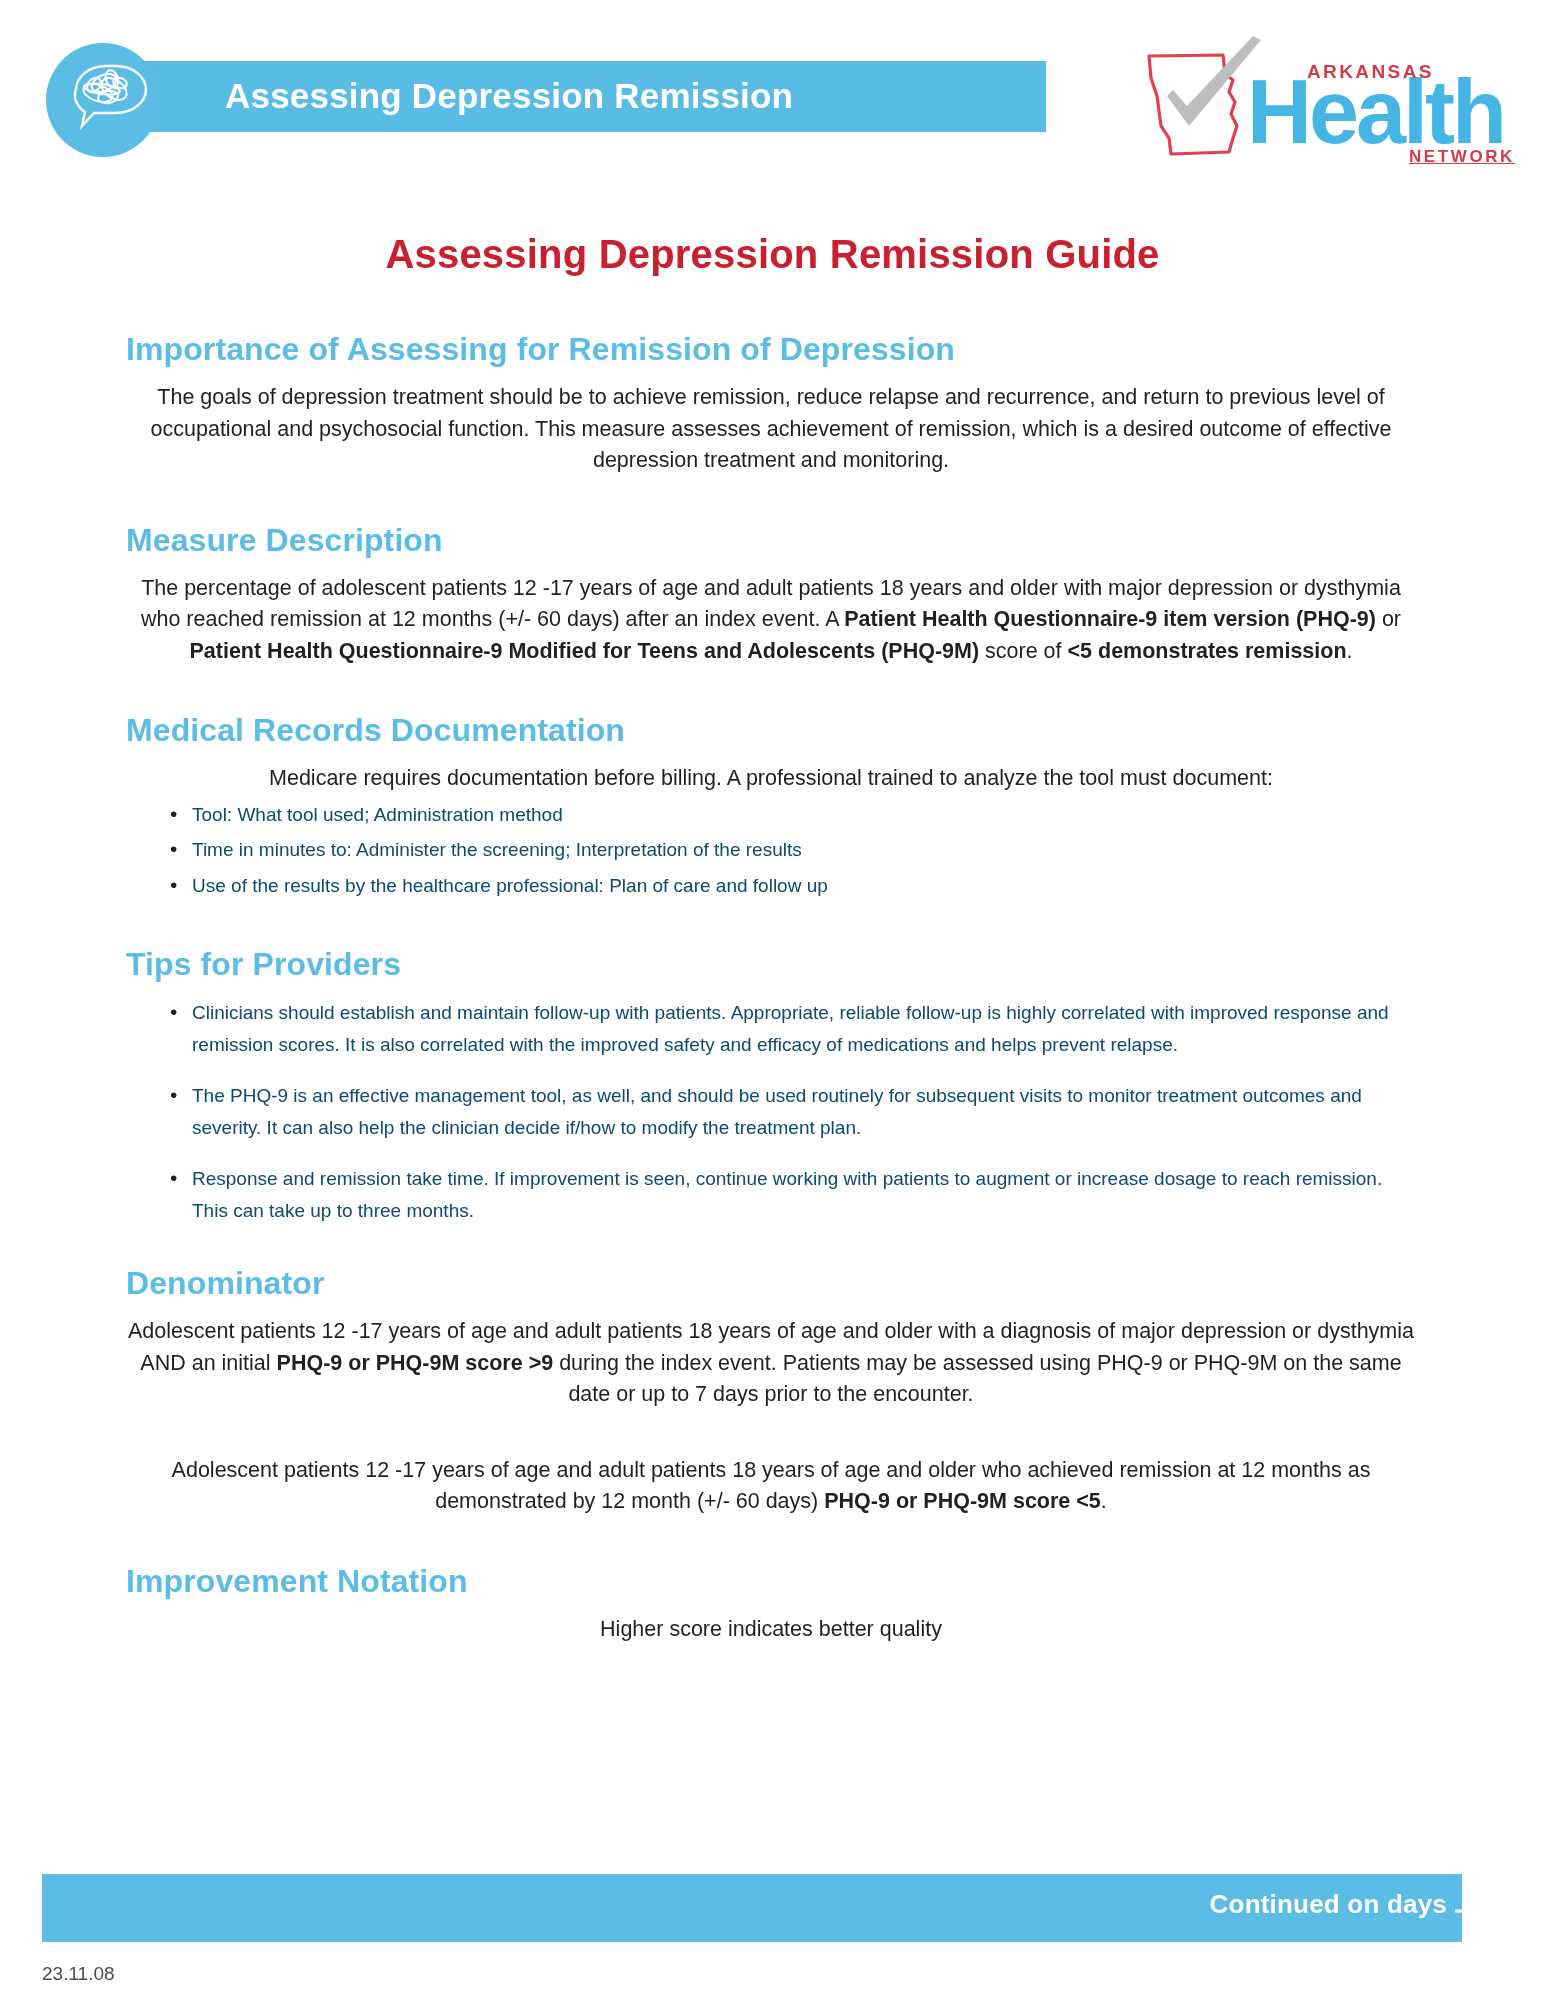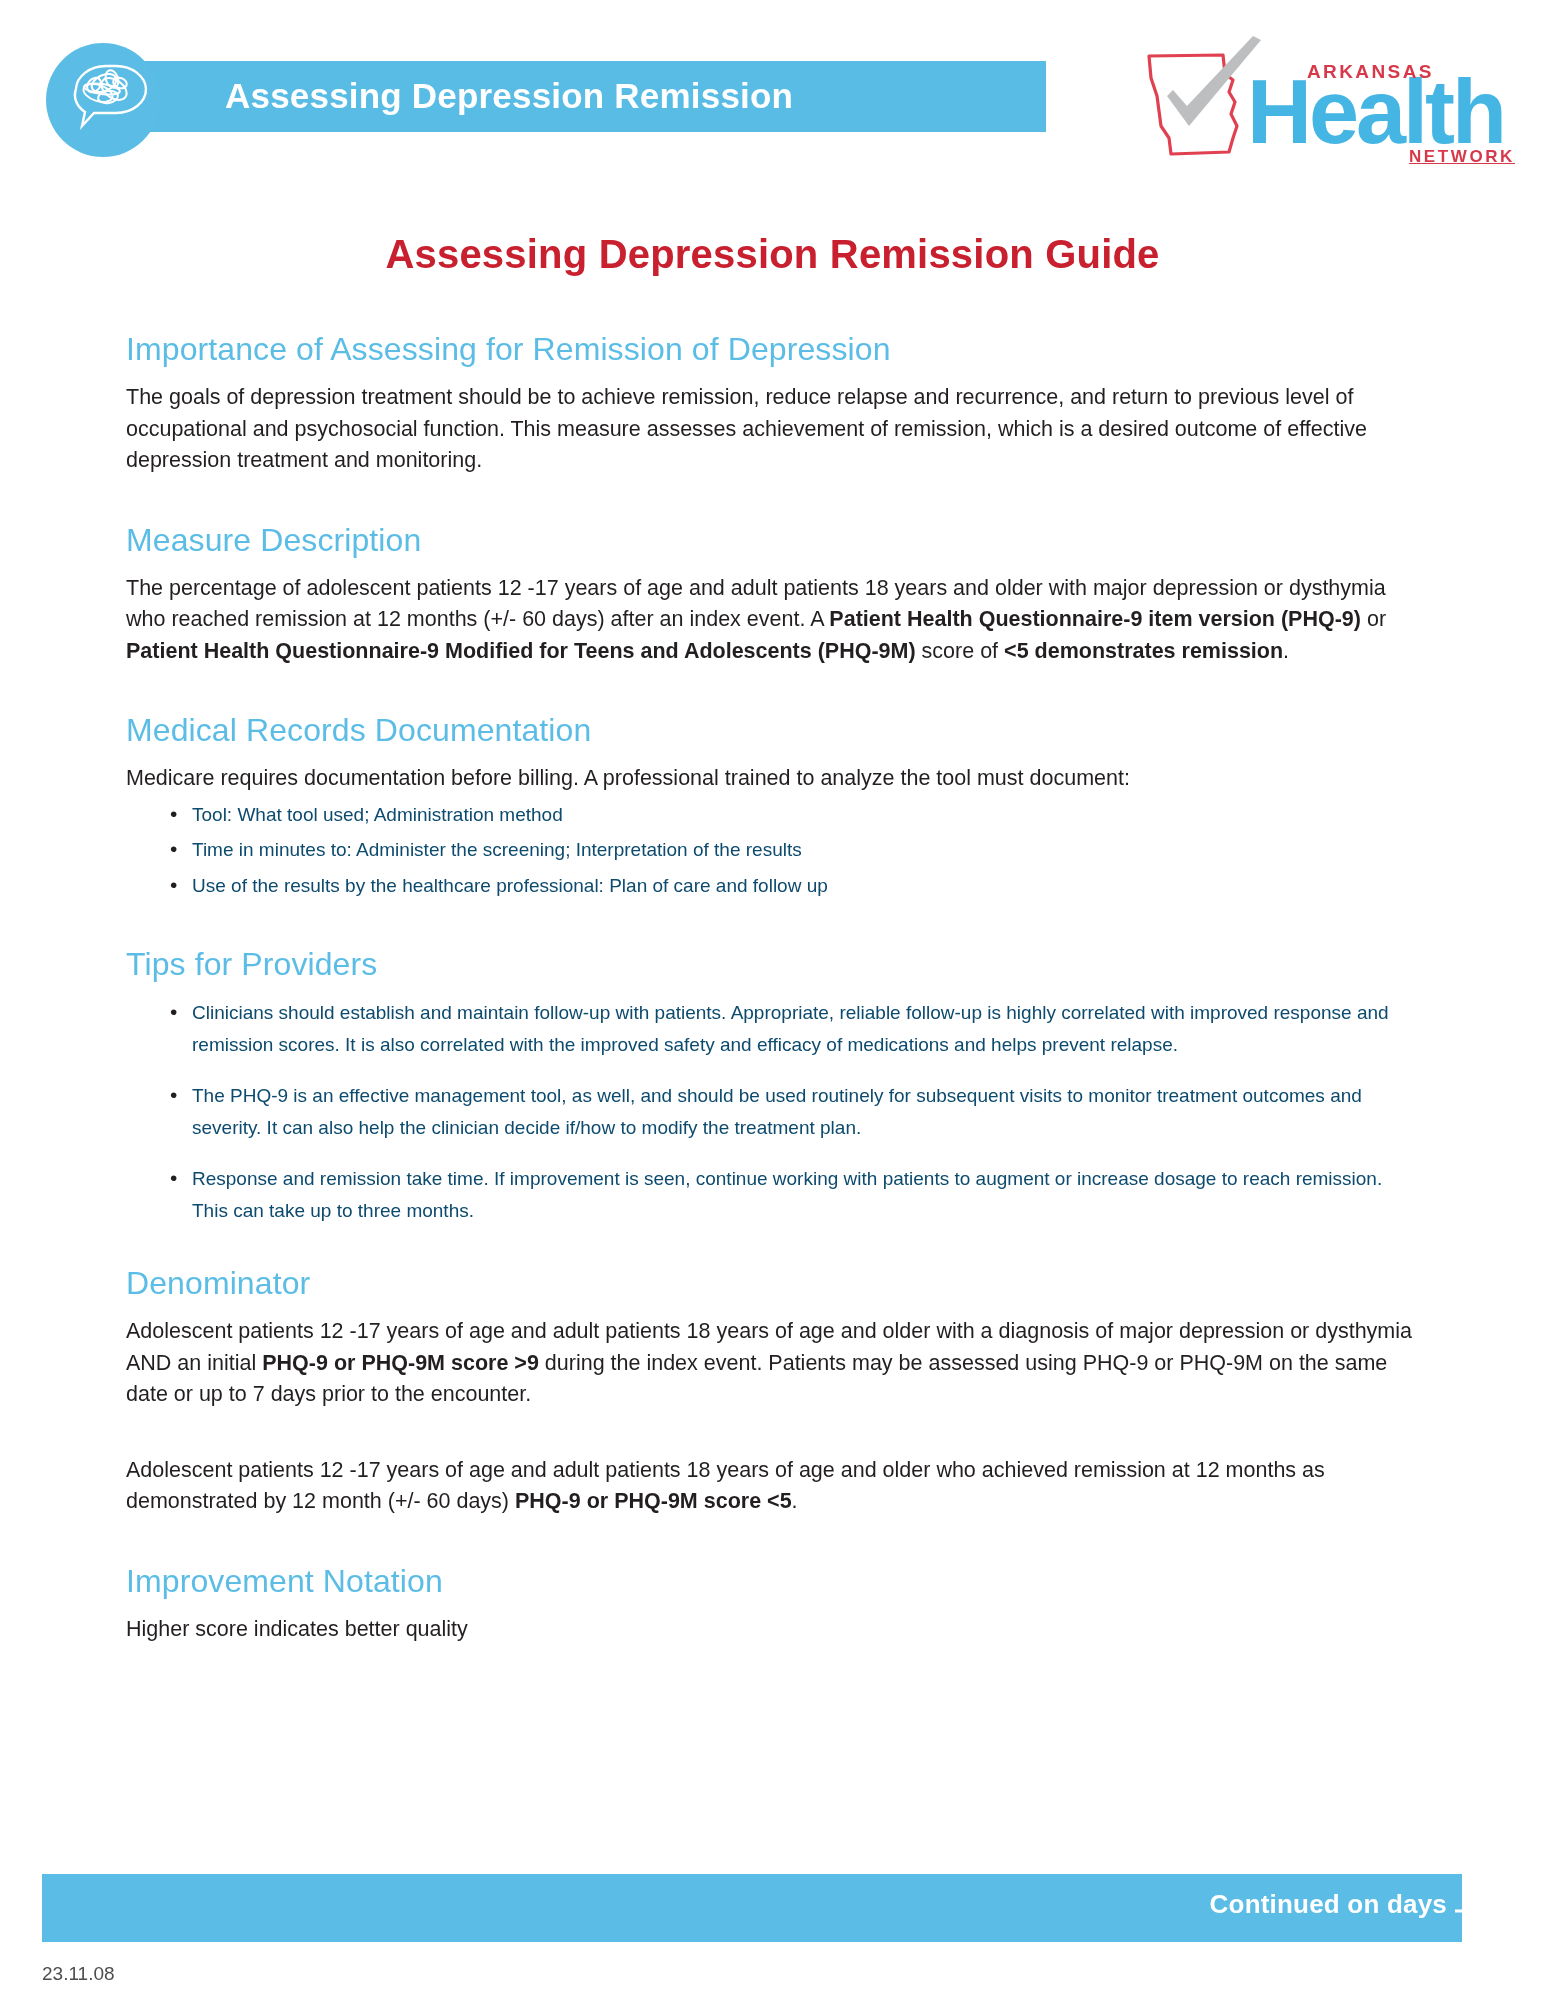--- a/index.html
+++ b/index.html
@@ -121,33 +121,34 @@
   
   .content {
     position: absolute;
     top: 330px;
     left: 126px;
     width: 1290px;
   }
   .section { margin-bottom: 0; }
   h2.sec-head {
     font-size: 32px;
-    font-weight: normal;
+    font-weight: bold;
     color: #5bbde5;
     margin: 0 0 14px 0;
     letter-spacing: 0.1px;
     line-height: 38px;
   }
   .sec-space-lg { margin-top: 44px; }
   .sec-space-md { margin-top: 38px; }
   p.body {
     font-size: 21.5px;
     line-height: 31.5px;
     margin: 0;
     color: #231f20;
+    text-align: center;
   }
   ul.bullets {
     margin: 4px 0 0 0;
     padding: 0 0 0 44px;
     list-style: none;
   }
   ul.bullets li {
     position: relative;
     font-size: 19px;
     line-height: 31.5px;

